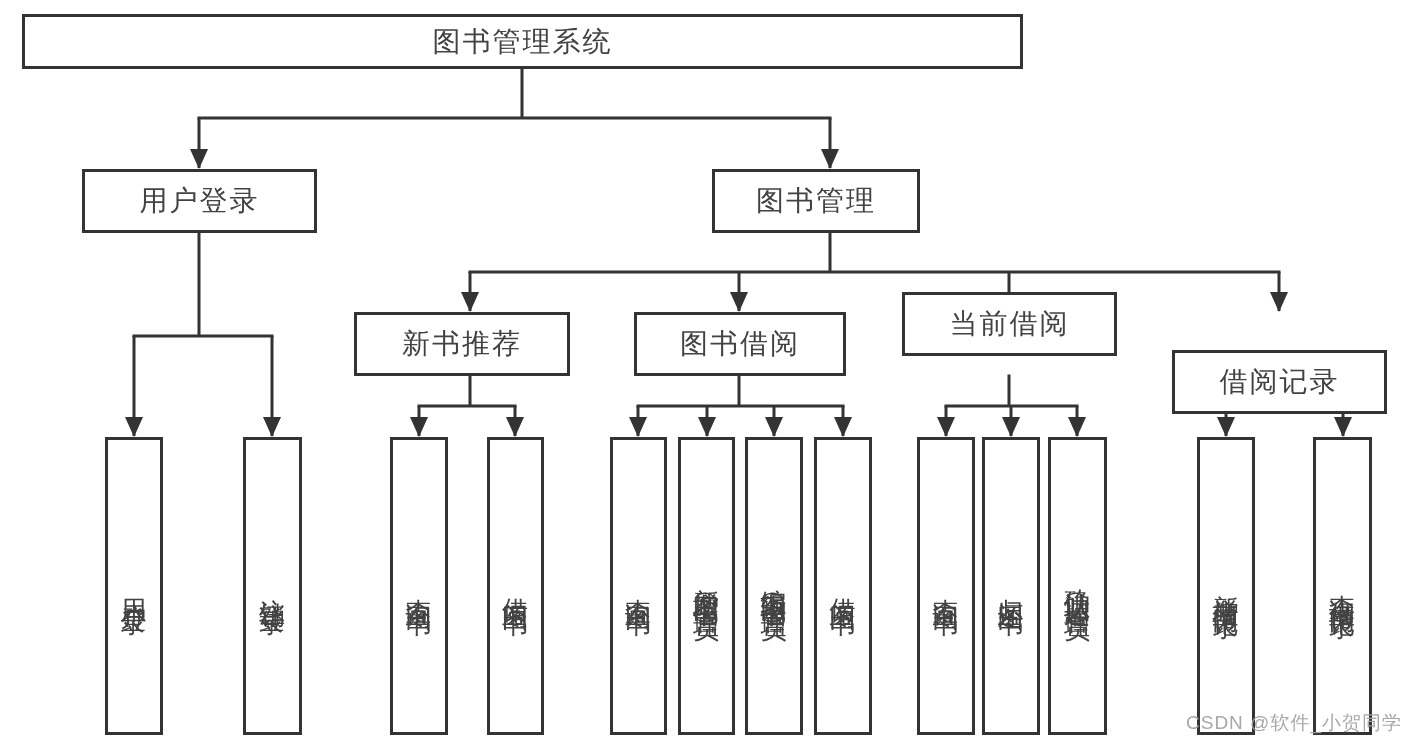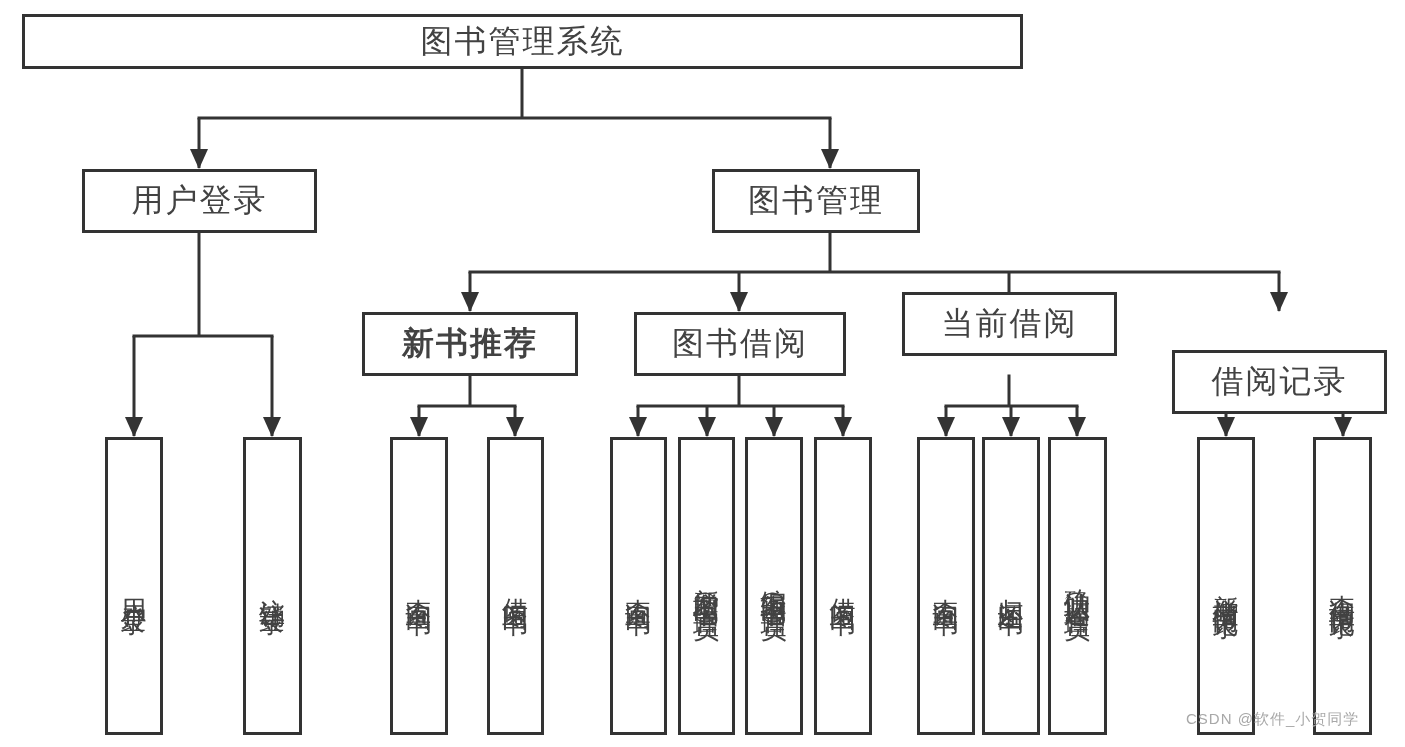--- a/index.html
+++ b/index.html
@@ -22,38 +22,38 @@
     box-sizing: border-box;
     background: #ffffff;
     border: 3px solid #333333;
     color: #424242;
     display: flex;
     align-items: center;
     justify-content: center;
     text-align: center;
   }
   .hnode {
-    font-size: 32px;
+    font-size: 28px;
     letter-spacing: 2px;
     white-space: nowrap;
   }
   .vnode {
     font-size: 26px;
   }
   .vnode .vtext {
     writing-mode: vertical-rl;
     text-orientation: mixed;
     letter-spacing: 4px;
     line-height: 1;
   }
   .watermark {
     position: absolute;
     left: 1186px;
     top: 710px;
-    font-size: 15px;
+    font-size: 19px;
     letter-spacing: 1px;
     color: rgba(163, 163, 163, 0.95);
     white-space: nowrap;
     z-index: 5;
   }
 </style>
 </head>
 <body>
 
 <div class="stage">
@@ -94,21 +94,21 @@
       <line x1="1226" y1="406" x2="1226" y2="436" marker-end="url(#arw)"></line>
       <line x1="1343" y1="406" x2="1343" y2="436" marker-end="url(#arw)"></line>
     </g>
   </svg>
 
   <div class="node hnode" style="left:22px; top:14px; width:1001px; height:55px;">图书管理系统</div>
 
   <div class="node hnode" style="left:82px; top:169px; width:235px; height:64px;">用户登录</div>
   <div class="node hnode" style="left:712px; top:169px; width:208px; height:64px;">图书管理</div>
 
-  <div class="node hnode" style="left:362px; top:312px; width:216px; height:64px;font-weight:bold;">新书推荐</div>
+  <div class="node hnode" style="left:354px; top:312px; width:216px; height:64px;">新书推荐</div>
   <div class="node hnode" style="left:634px; top:312px; width:212px; height:64px;">图书借阅</div>
   <div class="node hnode" style="left:902px; top:292px; width:215px; height:64px;">当前借阅</div>
   <div class="node hnode" style="left:1172px; top:312px; width:215px; height:64px;margin-top:38px;">借阅记录</div>
 
   <div class="node vnode" style="left:105px; top:437px; width:58px; height:298px;">
     <span class="vtext">用户登录</span>
   </div>
   <div class="node vnode" style="left:243px; top:437px; width:59px; height:298px;">
     <span class="vtext">注销登录</span>
   </div>

